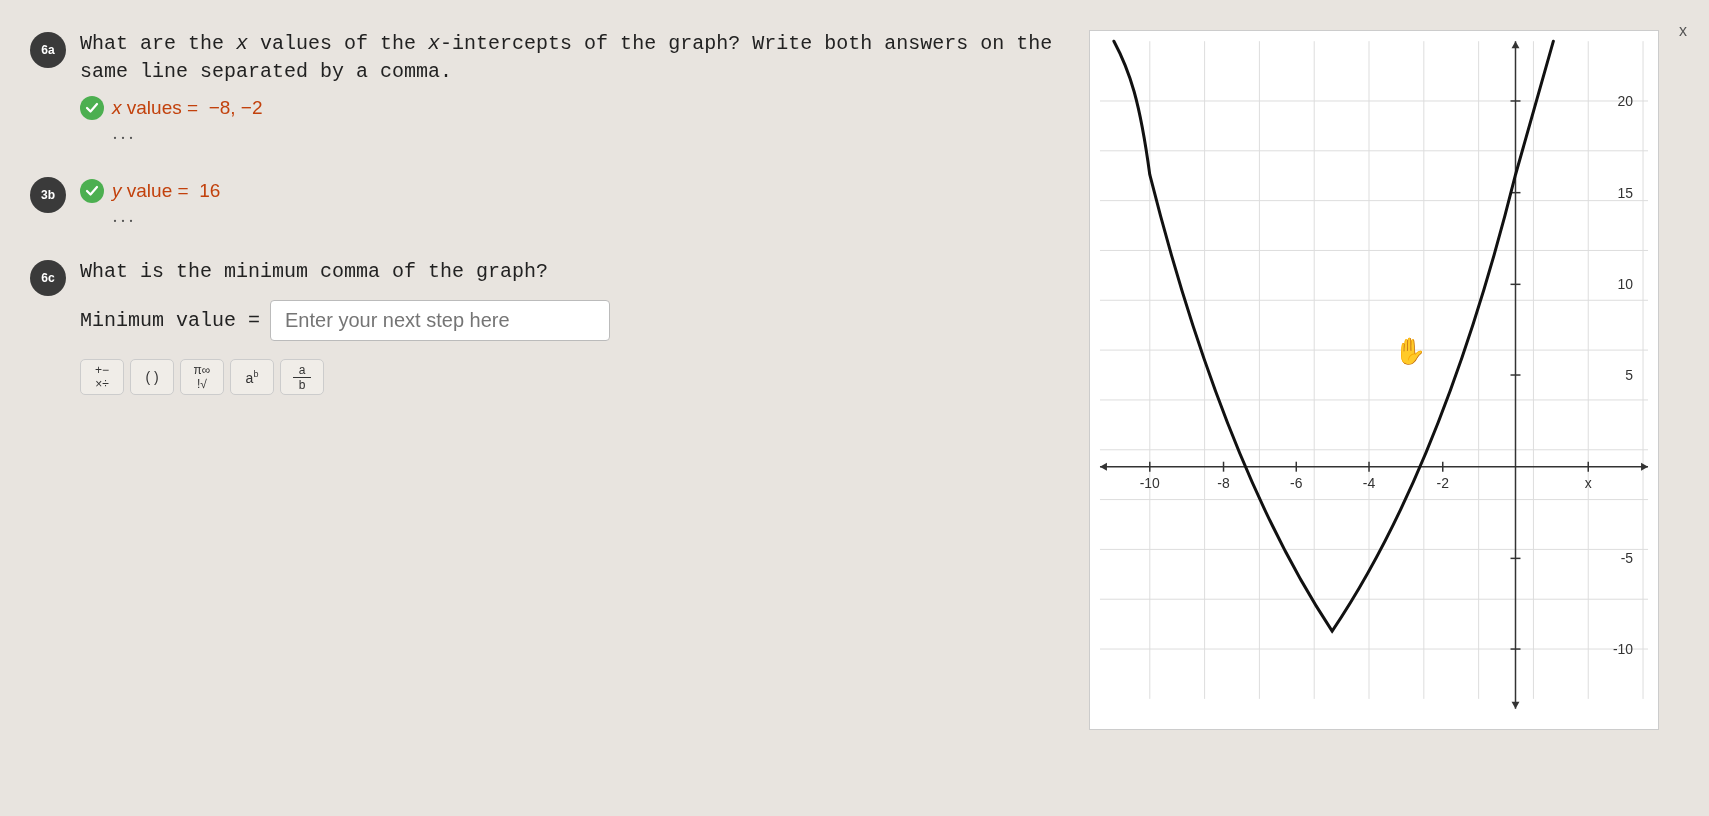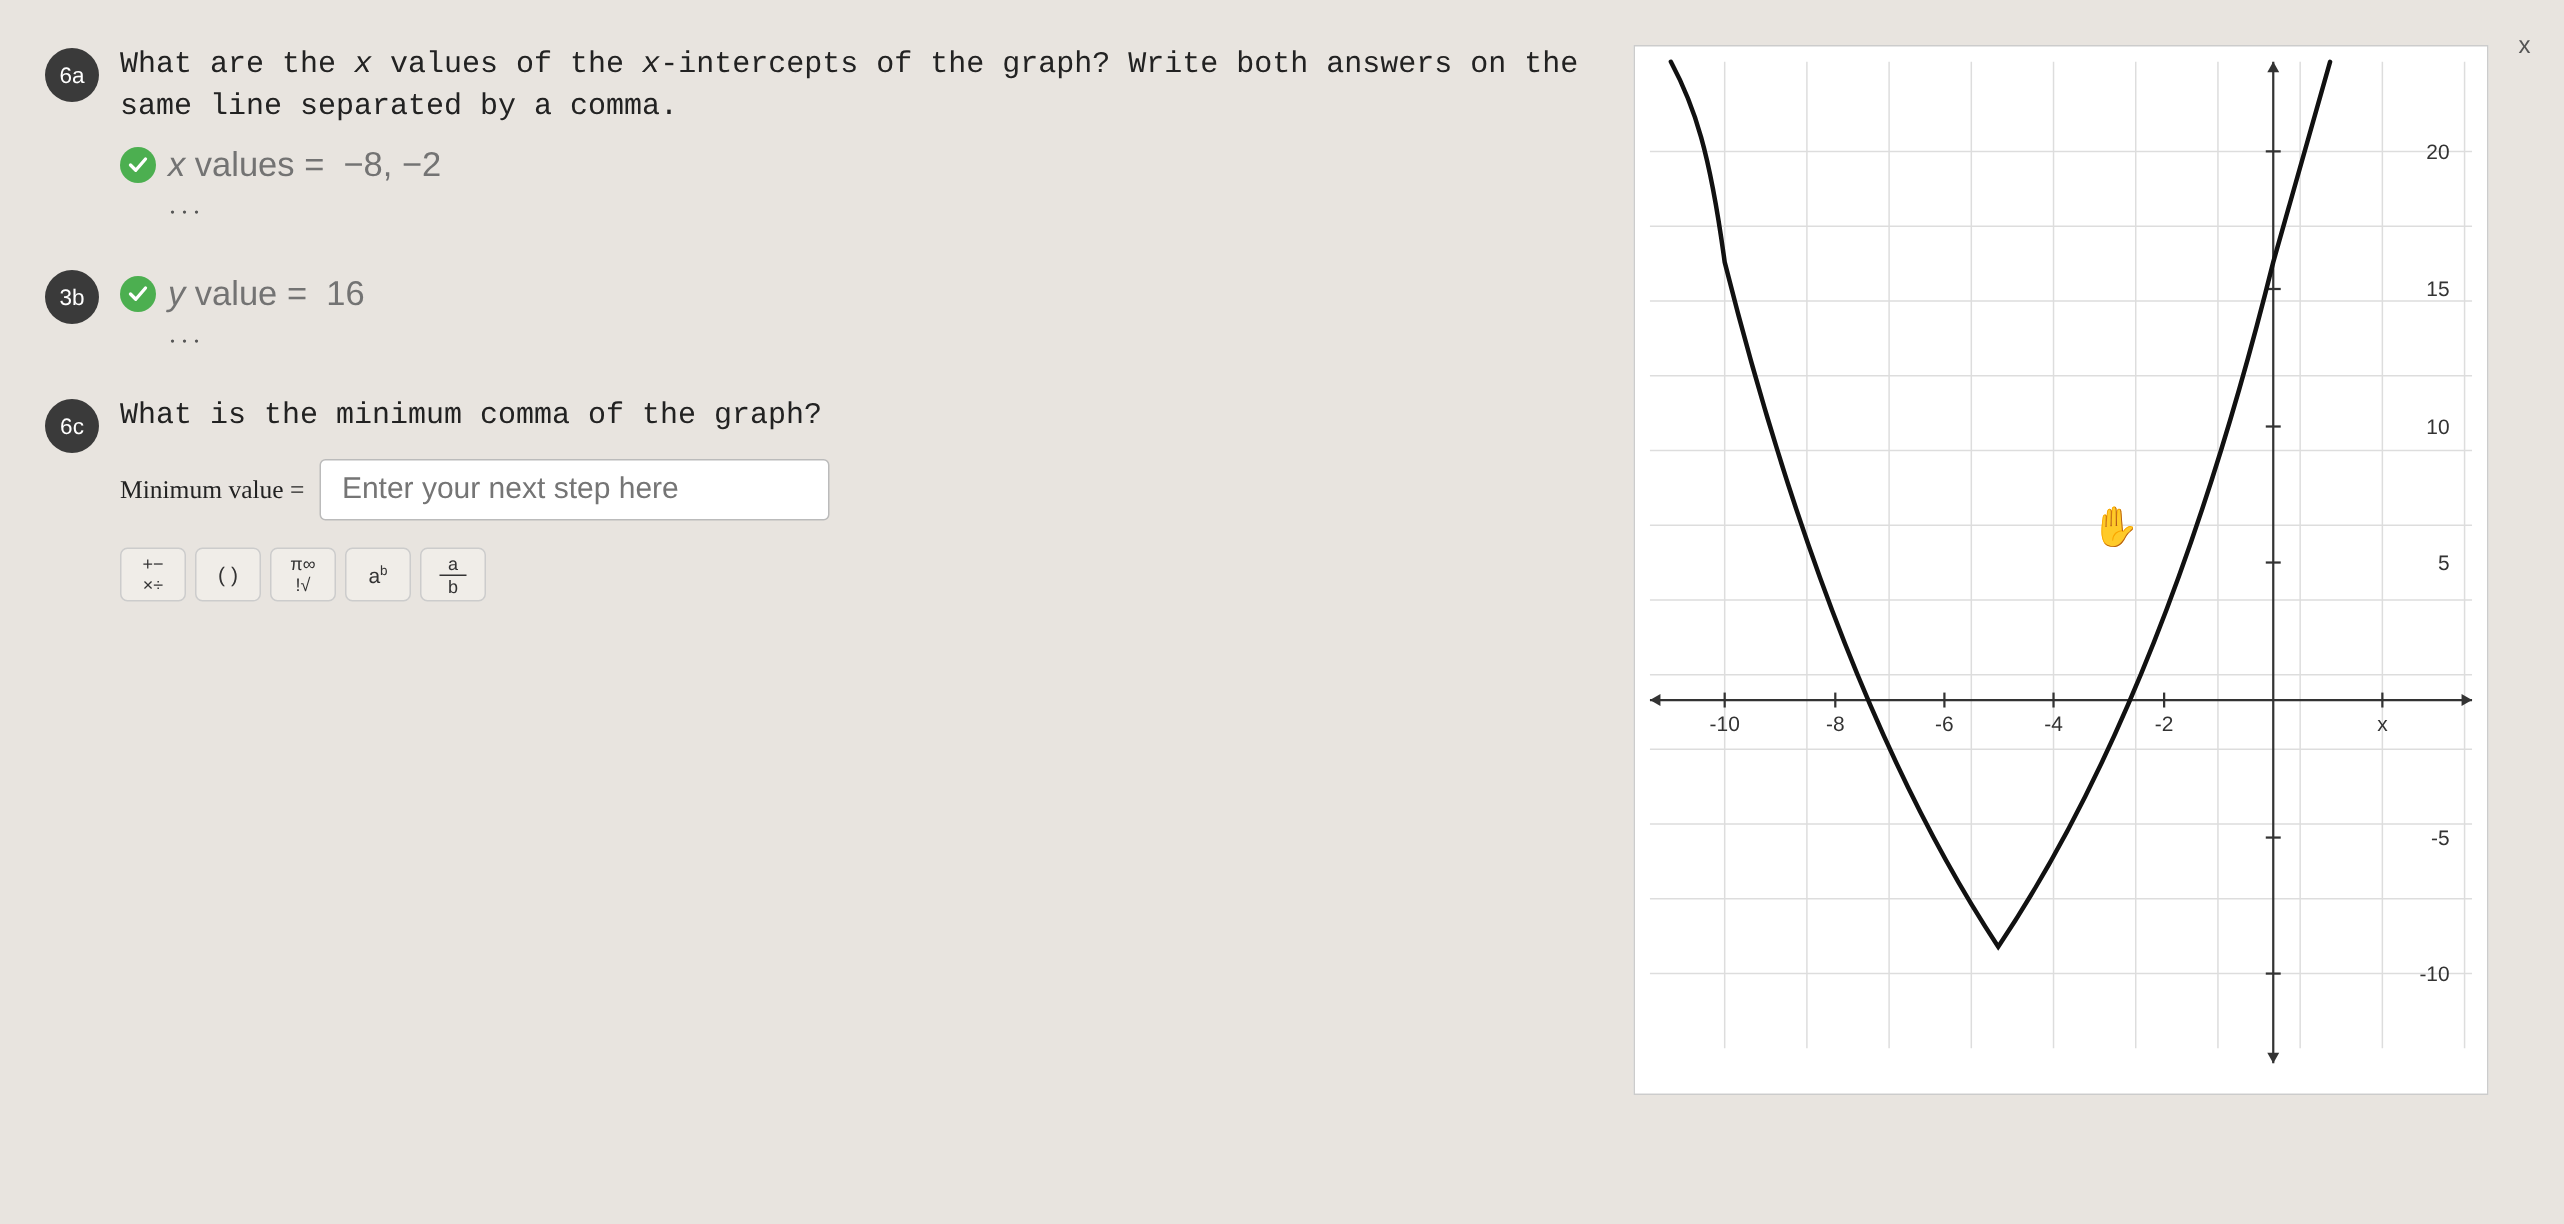--- a/index.html
+++ b/index.html
@@ -32,22 +32,22 @@
 
     .question-badge {
       background-color: #3a3a3a;
       color: #fff;
       border-radius: 50%;
       width: 36px;
       height: 36px;
       display: flex;
       align-items: center;
       justify-content: center;
-      font-size: 15px;
-      font-weight: normal;
+      font-size: 12px;
+      font-weight: bold;
       flex-shrink: 0;
       font-family: Arial, sans-serif;
       margin-top: 2px;
     }
 
     .question-content {
       display: flex;
       flex-direction: column;
       gap: 6px;
     }
@@ -81,22 +81,22 @@
       justify-content: center;
       flex-shrink: 0;
     }
 
     .check-icon svg {
       width: 14px;
       height: 14px;
     }
 
     .answer-text {
-      font-size: 23px;
-      color: #737373;
+      font-size: 19px;
+      color: #c2410c;
       font-family: Arial, sans-serif;
     }
 
     .answer-text .italic {
       font-style: italic;
     }
 
     .dots {
       font-size: 18px;
       color: #555;
@@ -107,23 +107,23 @@
 
     .input-row {
       display: flex;
       flex-direction: row;
       align-items: center;
       gap: 10px;
       margin-top: 8px;
     }
 
     .input-label {
-      font-size: 17px;
+      font-size: 20px;
       color: #222;
-      font-family: Liberation Serif, serif;
+      font-family: Liberation Mono, monospace;
     }
 
     .step-input {
       border: 1.5px solid #bbb;
       background: #fff;
       border-radius: 4px;
       padding: 8px 14px;
       font-size: 20px;
       color: #888;
       width: 340px;

